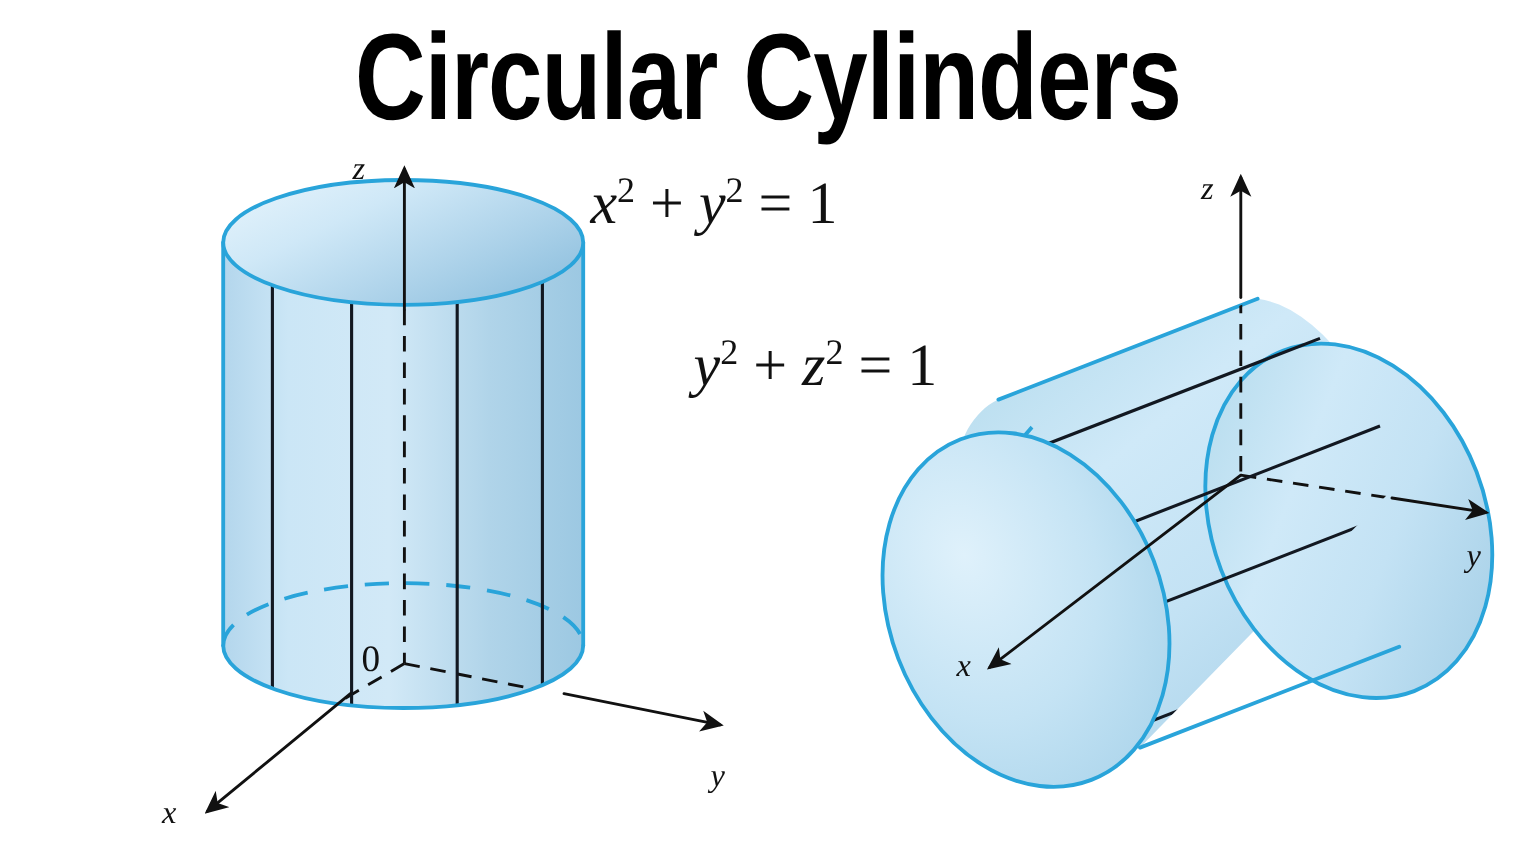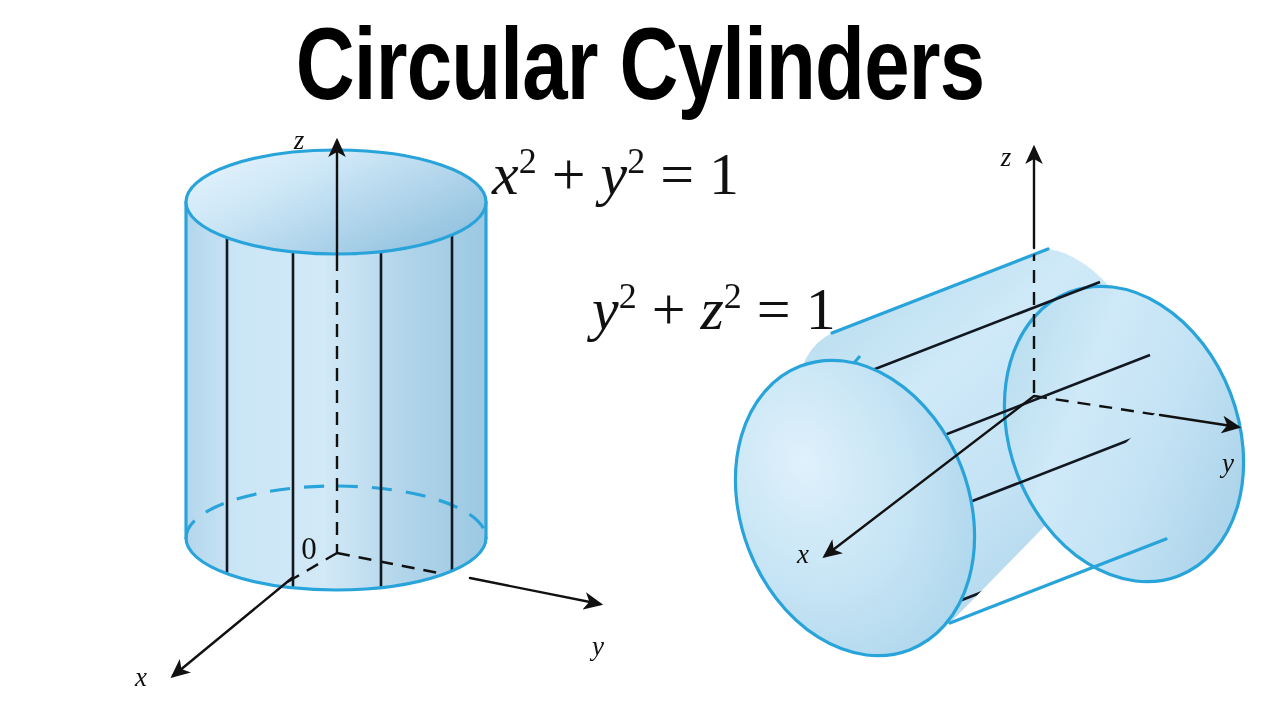--- a/index.html
+++ b/index.html
@@ -36,36 +36,36 @@
     color: #000000;
     transform: scaleX(0.80);
     transform-origin: 640px 0px;
     white-space: nowrap;
   }
   
   .equation {
     position: absolute;
     font-family: "Liberation Serif", "DejaVu Serif", serif;
     font-style: italic;
-    font-size: 60px;
+    font-size: 50px;
     color: #111111;
     white-space: nowrap;
   }
   .equation .op,
   .equation .num {
     font-style: normal;
   }
   .equation sup {
     font-size: 0.60em;
     font-style: normal;
     vertical-align: super;
     line-height: 0;
   }
   #equation-1 { left: 492px; top: 140px; }
-  #equation-2 { left: 592px; top: 275px; text-align: right; }
+  #equation-2 { left: 578px; top: 275px; text-align: right; }
 
   
   .figure-svg {
     position: absolute;
     left: 0;
     top: 0;
     width: 1280px;
     height: 720px;
     overflow: visible;
   }

